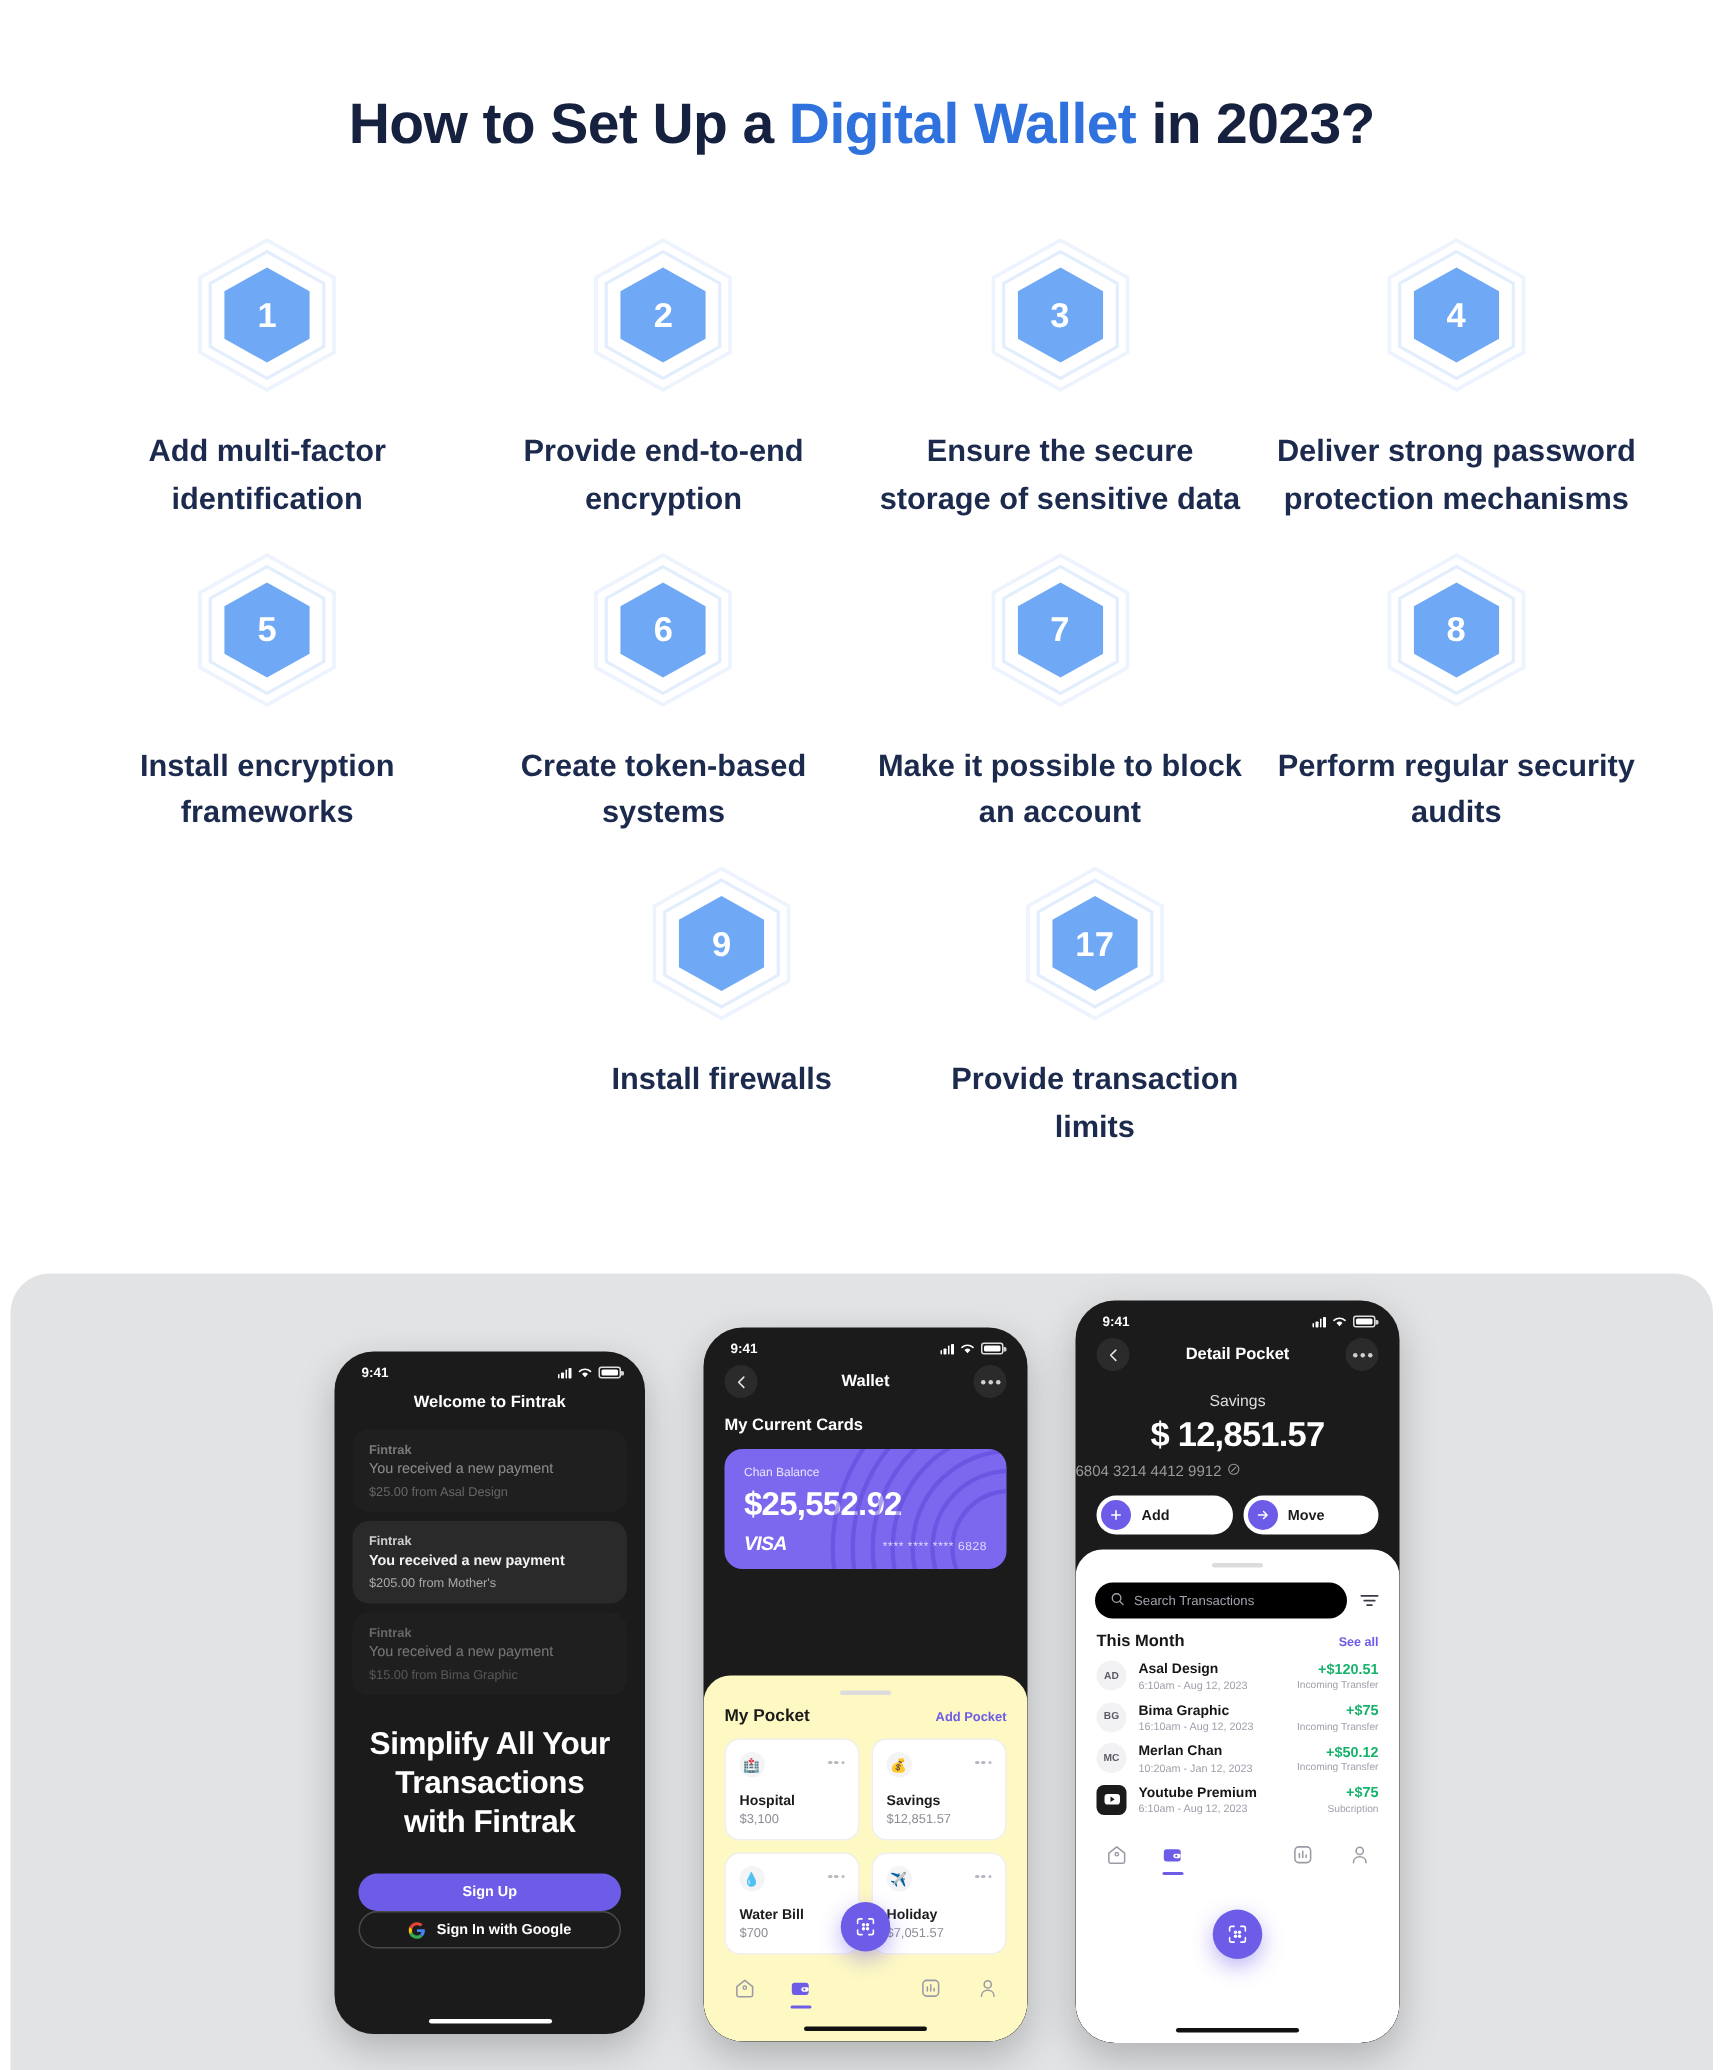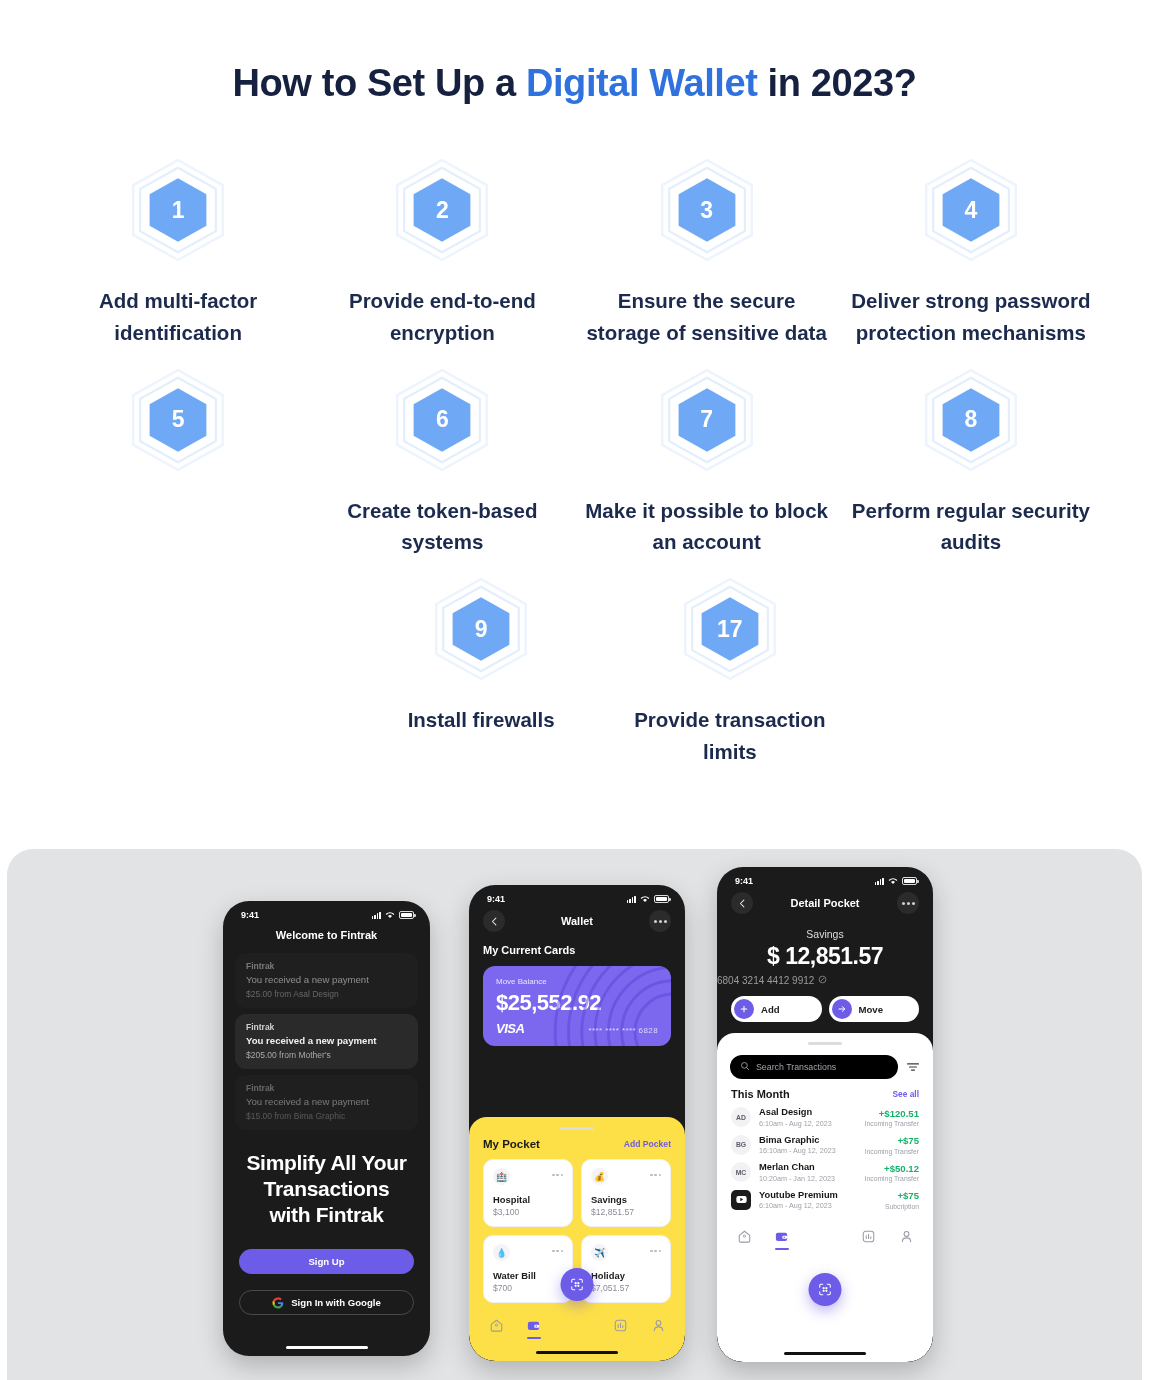--- a/index.html
+++ b/index.html
@@ -155,21 +155,21 @@
     letter-spacing:-0.3px;
   }
   .cta{
     margin:22px 16px 0 16px;
     height:25px; border-radius:13px;
     background:#6c5ce7;
     display:flex; align-items:center; justify-content:center;
     font-size:9.6px; font-weight:bold; color:#fff;
   }
   .cta.ghost{
-    margin-top:16px;
+    margin-top:0;
     background:transparent;
     border:1px solid #4a4a4a;
     gap:7px;
   }
   .gicon{ width:12px; height:12px; flex:0 0 12px; }
   .homebar{
     position:absolute; bottom:7px; left:50%;
     transform:translateX(-50%);
     width:82px; height:3.4px; border-radius:2px; background:#fff;
   }
@@ -205,21 +205,21 @@
     font-size:13px; font-weight:bold; font-style:italic; letter-spacing:-0.5px;
   }
   .card .pan{
     position:absolute; right:13px; bottom:11px;
     font-size:8px; color:#ddd8ff; letter-spacing:0.4px;
   }
   .card .arcs{ position:absolute; right:-40px; top:-48px; width:190px; height:190px; opacity:.5; }
 
   .sheet{
     position:absolute; left:0; right:0; bottom:0;
-    background:#fde047; color:#1b1b1b;
+    background:#fef9c3; color:#1b1b1b;
     border-radius:18px 18px 26px 26px;
     padding:10px 0 0 0;
   }
   .grabber{
     width:34px;height:3px;border-radius:2px;background:#dcdcdc;
     margin:0 auto 8px auto;
   }
   .sheet-head{
     display:flex;align-items:center;justify-content:space-between;
     padding:0 14px 0 14px;
@@ -434,20 +434,21 @@
               <polygon points="50,2 93,26 93,74 50,98 7,74 7,26" fill="none" stroke="#e3eefd" stroke-width="2.4"></polygon>
             </svg>
           </div>
         <div class="hex core">
             <svg viewBox="0 0 100 100">
               <polygon points="50,2 93,26 93,74 50,98 7,74 7,26" fill="#6fa8f5"></polygon>
             </svg>
           </div>
         <div class="hexnum">5</div>
       </div>
+      <div class="step-label">Install encryption frameworks</div>
     </div>
     <div class="step">
       <div class="hexwrap">
         <div class="hex outer">
             <svg viewBox="0 0 100 100">
               <polygon points="50,2 93,26 93,74 50,98 7,74 7,26" fill="none" stroke="#eef4fe" stroke-width="2.4"></polygon>
             </svg>
           </div>
         <div class="hex mid">
             <svg viewBox="0 0 100 100">
@@ -666,21 +667,21 @@
           <g fill="none" stroke="#5a45d6" stroke-width="3">
             <circle cx="160" cy="120" r="40"></circle>
               <circle cx="160" cy="120" r="54"></circle>
             <circle cx="160" cy="120" r="68"></circle>
               <circle cx="160" cy="120" r="82"></circle>
             <circle cx="160" cy="120" r="96"></circle>
               <circle cx="160" cy="120" r="110"></circle>
             <circle cx="160" cy="120" r="124"></circle>
           </g>
         </svg>
-        <div class="lbl">Move Balance</div>
+        <div class="lbl">Chan Balance</div>
         <div class="bal">$25,552.92</div>
         <div class="visa">VISA</div>
         <div class="pan">**** **** **** 6828</div>
       </div>
 
       <div class="sheet" style="top:232px;">
         <div class="grabber"></div>
         <div class="sheet-head">
           <div class="t">My Pocket</div>
           <div class="a">Add Pocket</div>

